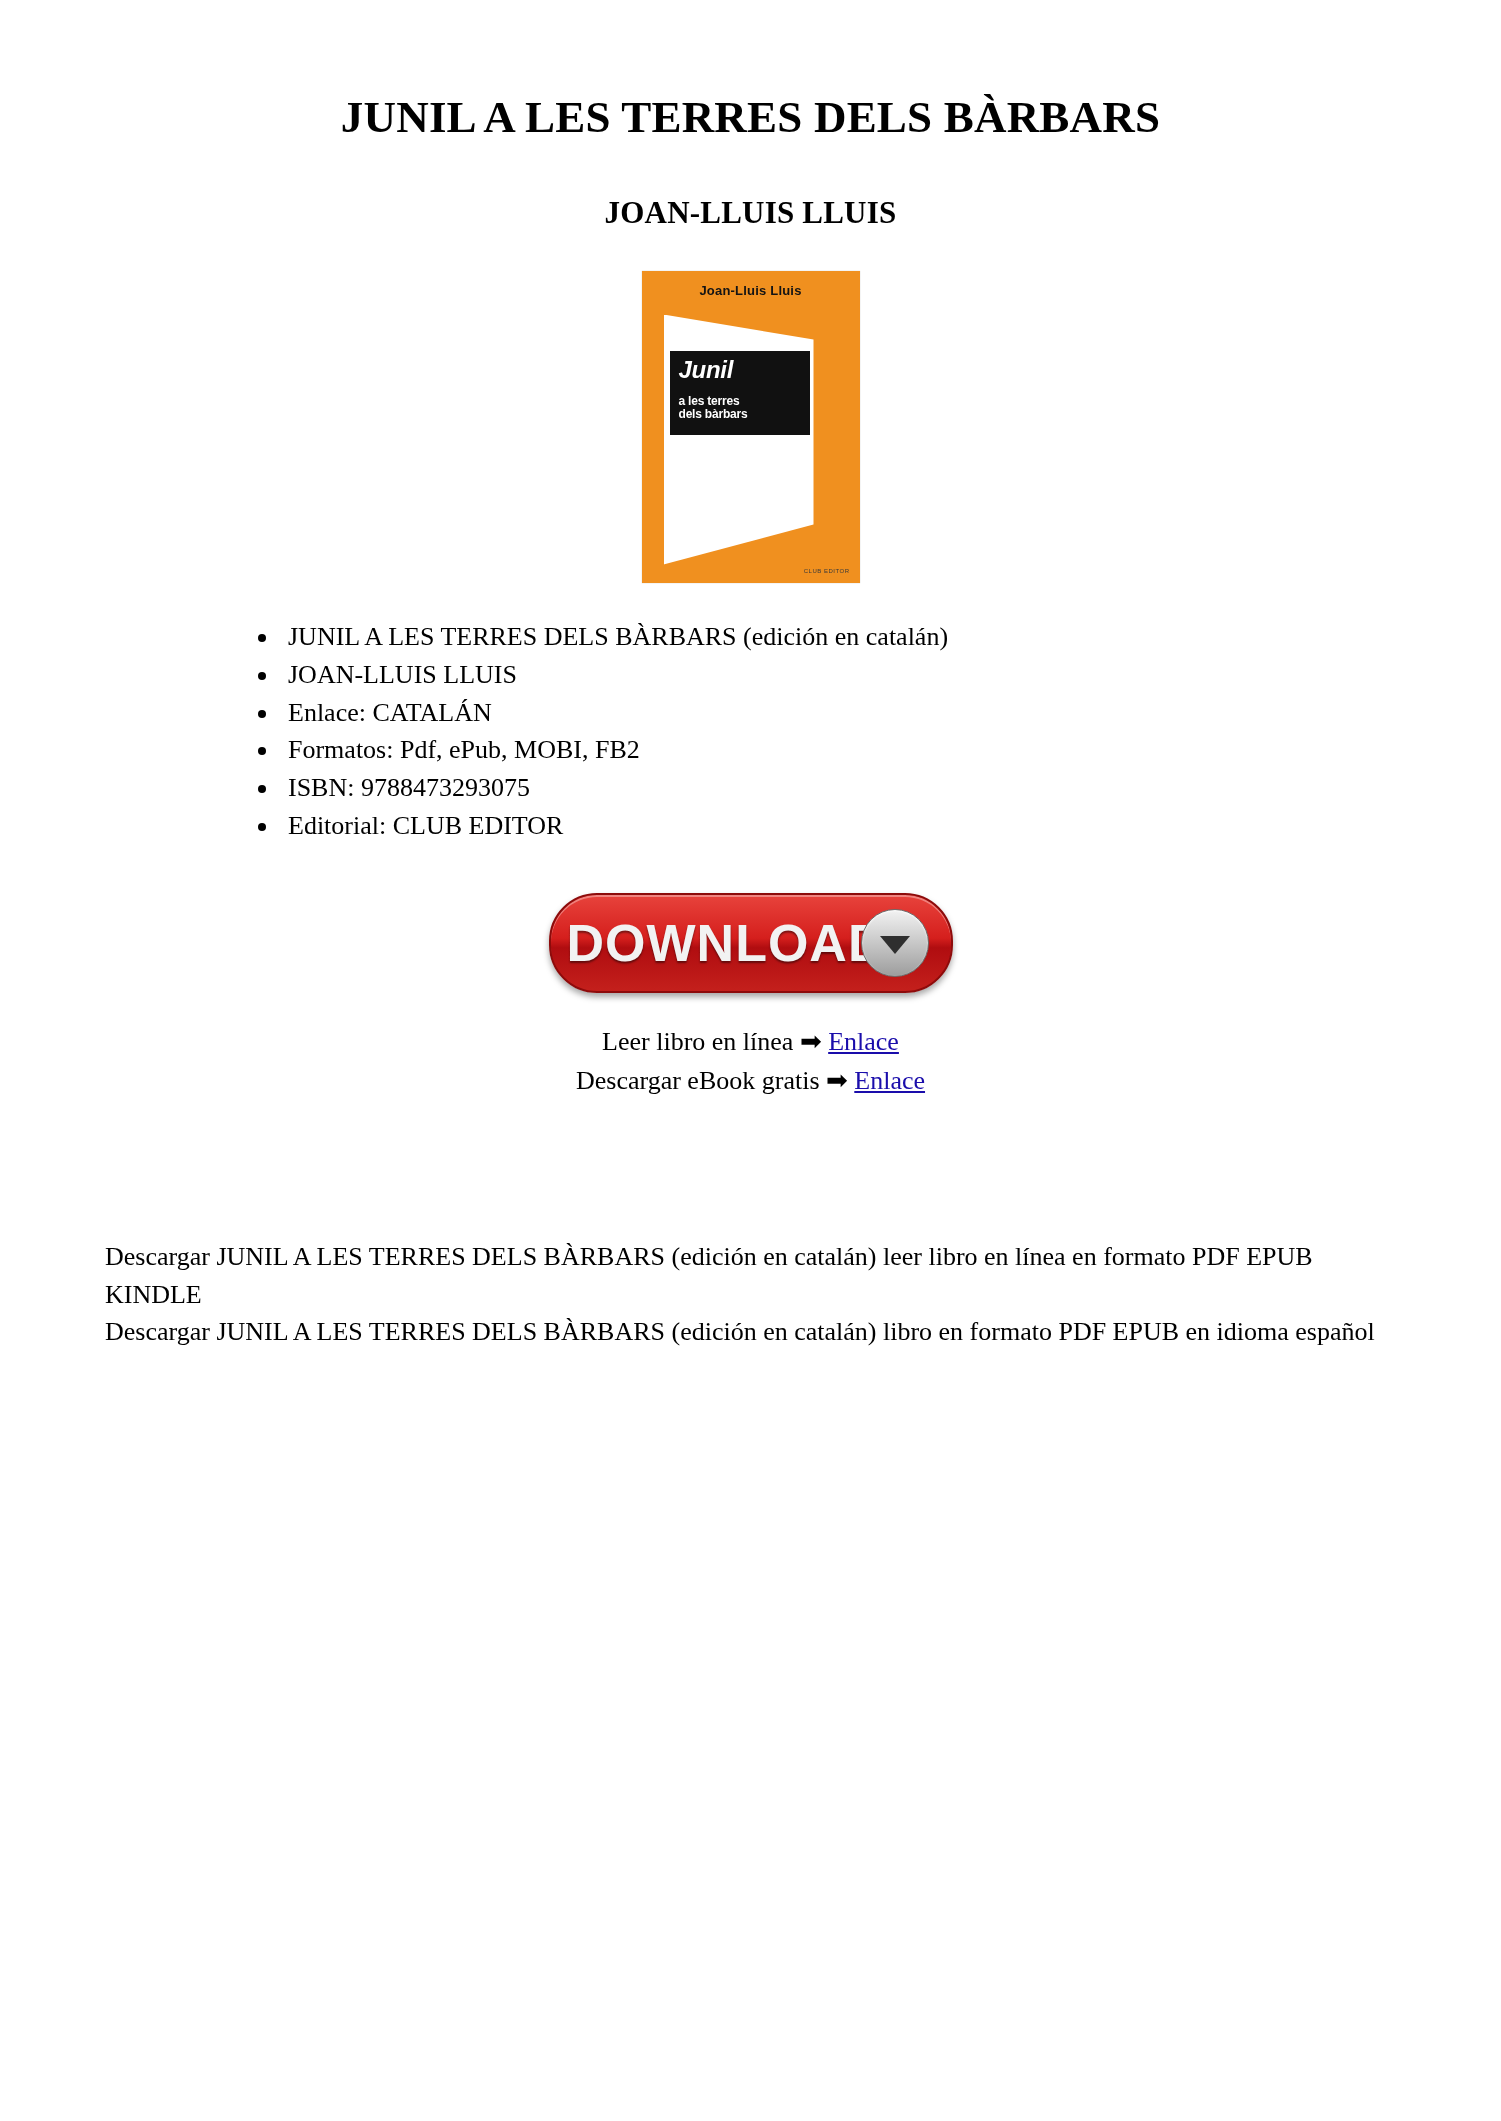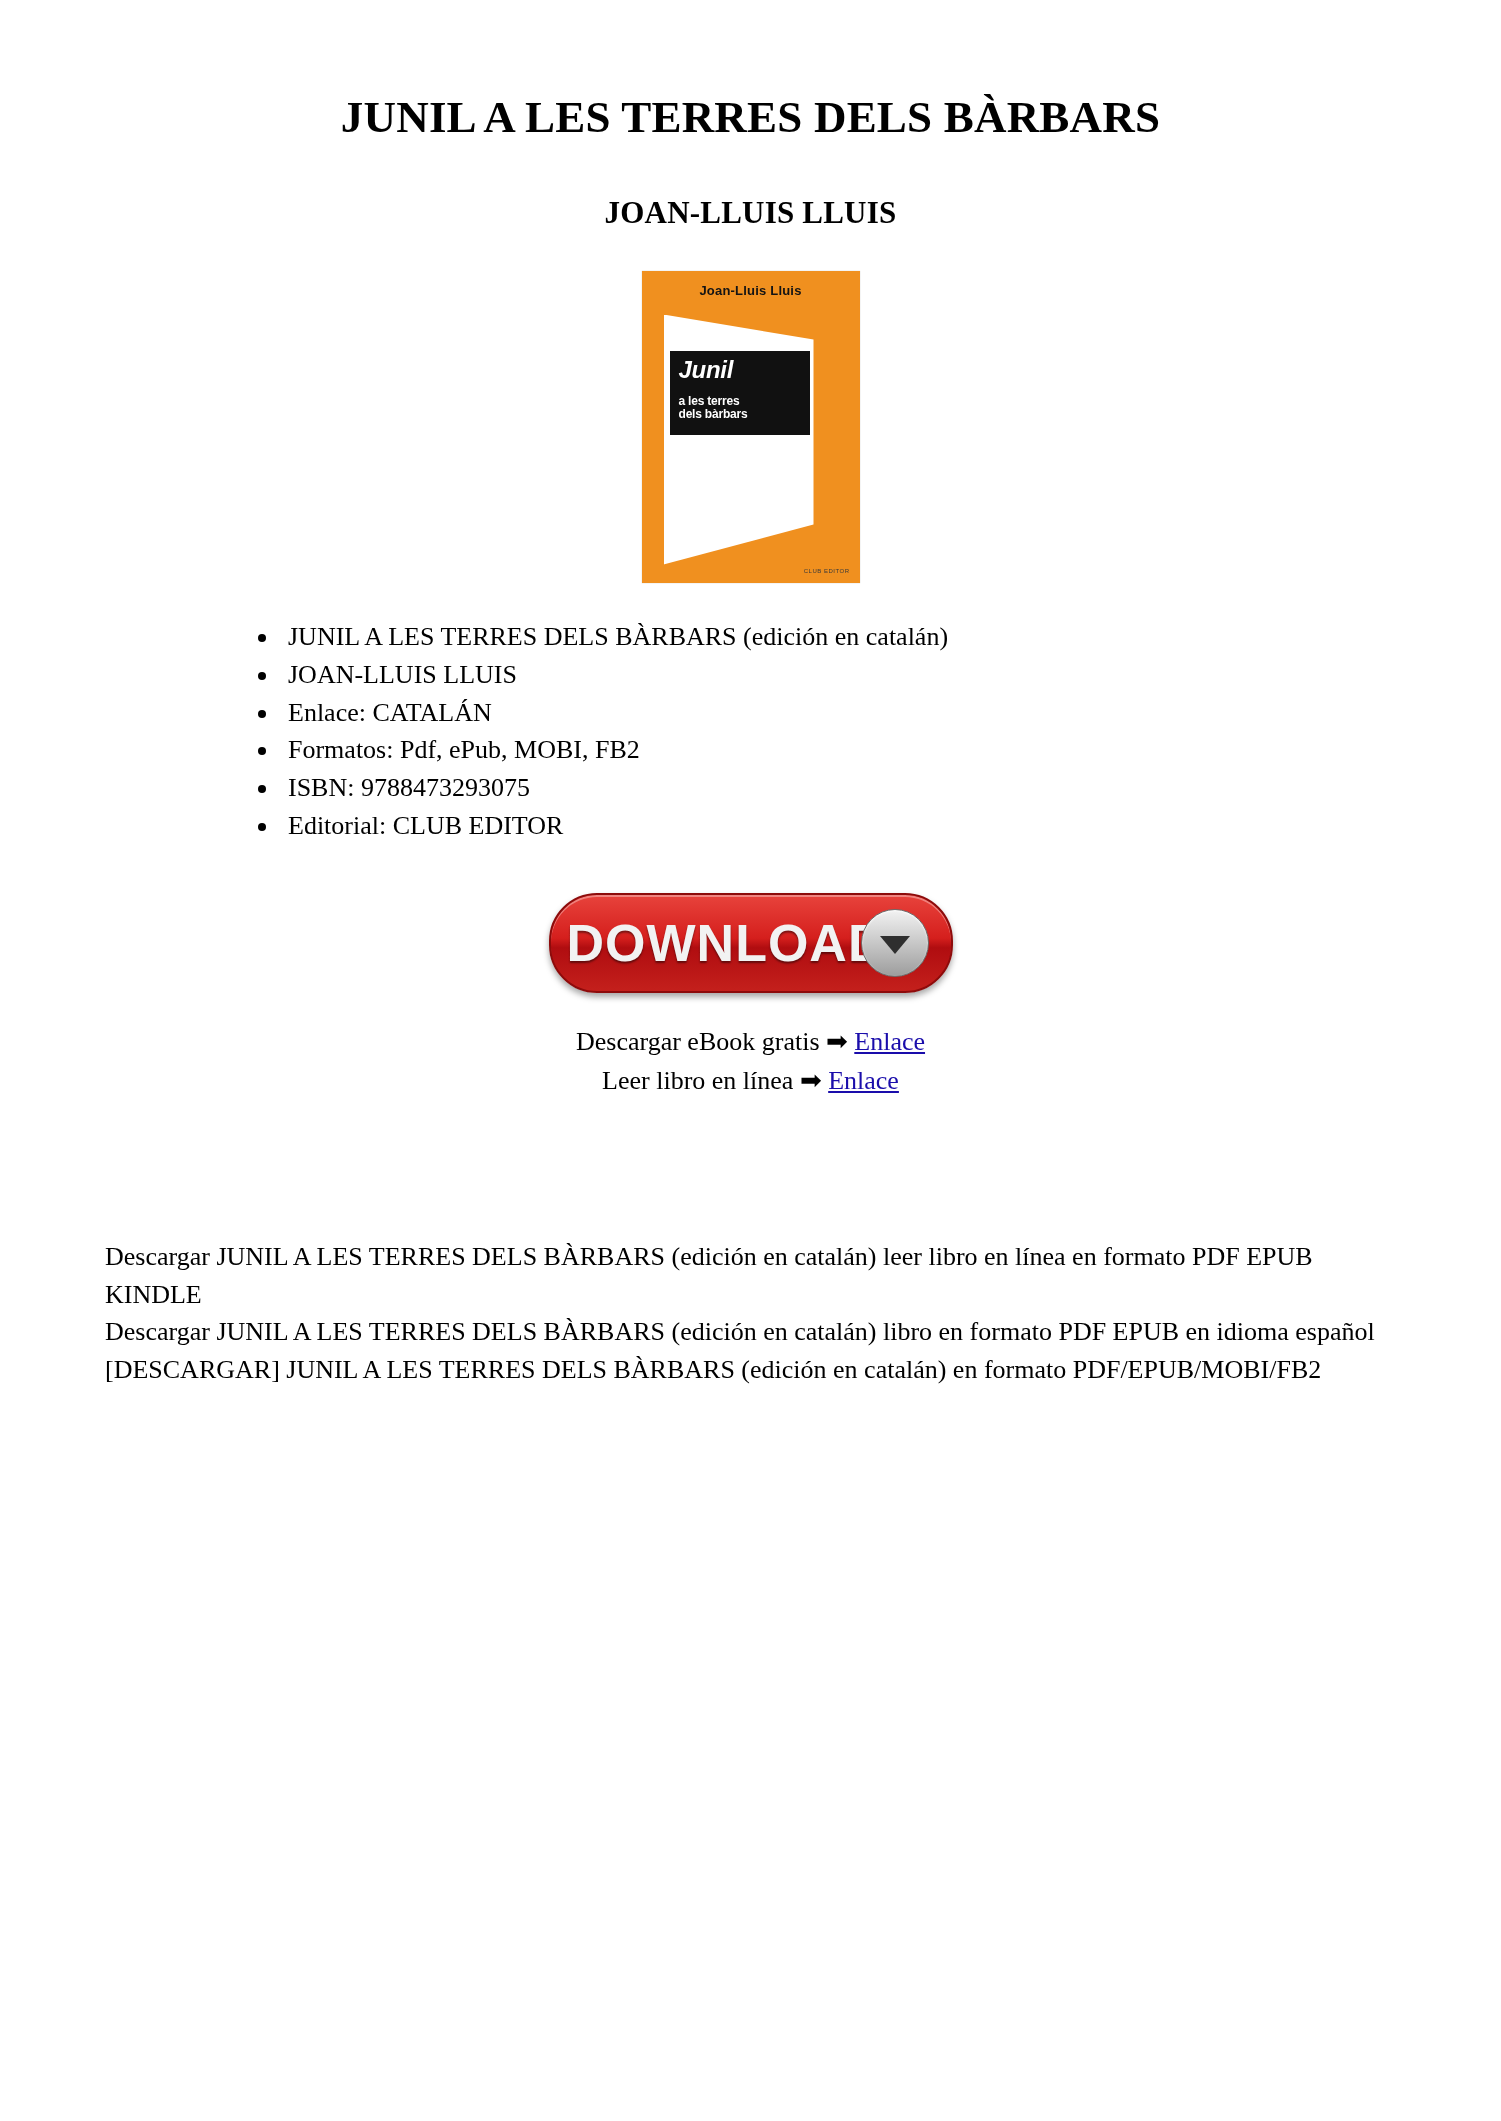--- a/index.html
+++ b/index.html
@@ -231,26 +231,25 @@
     <div class="dl-btn">
       <span class="dl-text">DOWNLOAD</span>
       <span class="dl-circle">
         <span class="dl-arrow"></span>
       </span>
     </div>
   </div>
 
   <div class="links">
     <div>
+      <span>Leer libro en línea ➡ </span><a href="#">Enlace</a>
+    </div>
+    <div>
       <span>Descargar eBook gratis ➡ </span><a href="#">Enlace</a>
-    </div>
-    <div>
-      <span>Leer libro en línea ➡ </span><a href="#">Enlace</a>
     </div>
   </div>
 
   <div class="bottom-text">
     <p>Descargar JUNIL A LES TERRES DELS BÀRBARS (edición en catalán) leer libro en línea en formato PDF EPUB KINDLE</p>
     <p>Descargar JUNIL A LES TERRES DELS BÀRBARS (edición en catalán) libro en formato PDF EPUB en idioma español</p>
-    <p>[DESCARGAR] JUNIL A LES TERRES DELS BÀRBARS (edición en catalán) en formato PDF/EPUB/MOBI/FB2</p>
   </div>
 
 </div>
 
 </body></html>

